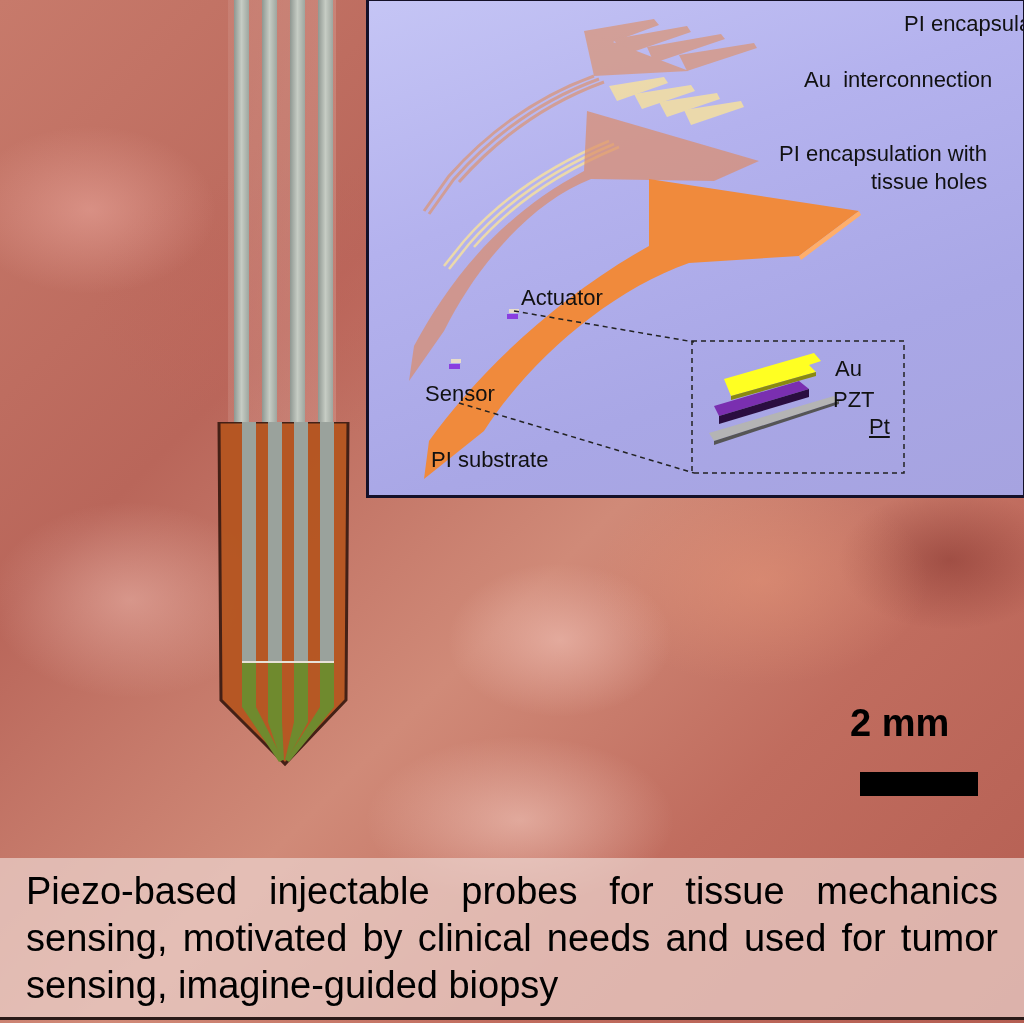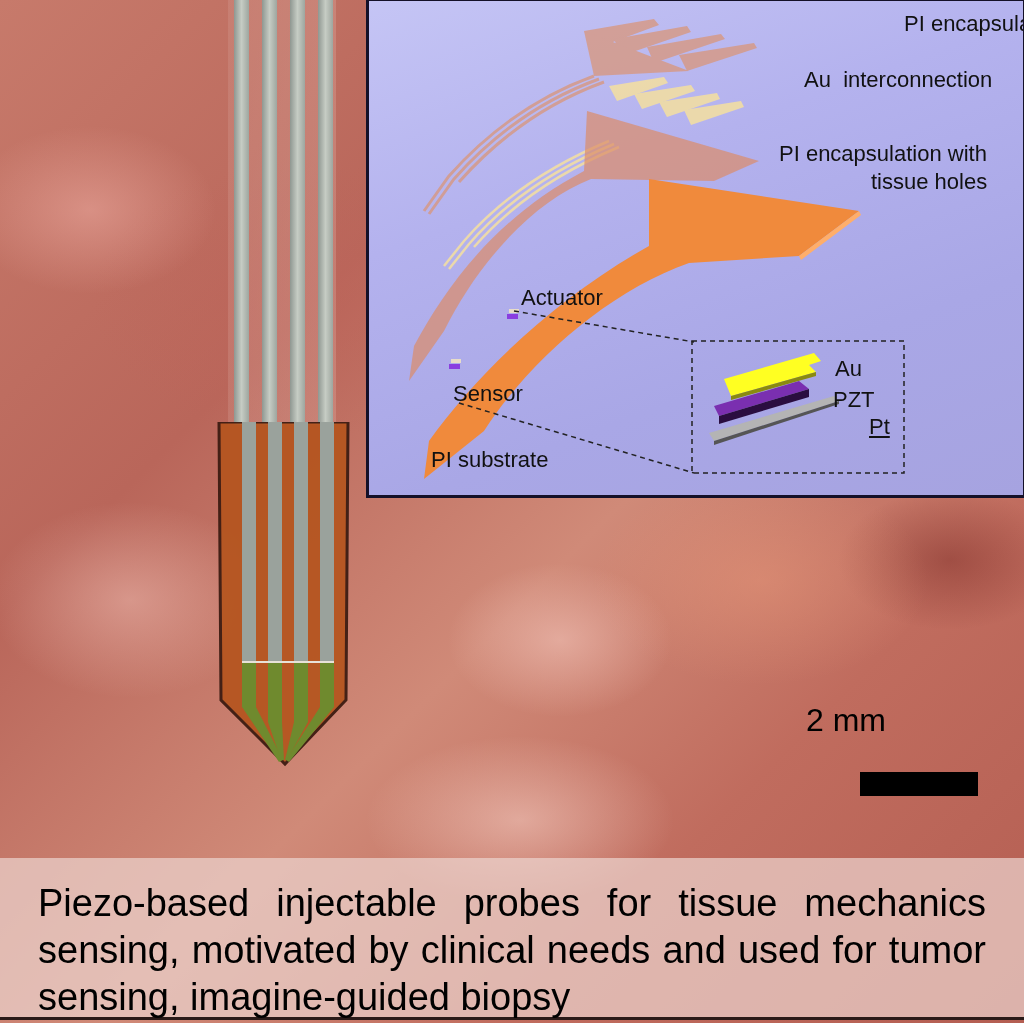--- a/index.html
+++ b/index.html
@@ -12,24 +12,24 @@
       radial-gradient(ellipse 240px 150px at 760px 580px, rgba(230,150,120,.5), transparent 70%),
       radial-gradient(ellipse 220px 120px at 520px 820px, rgba(250,215,205,.5), transparent 70%),
       radial-gradient(ellipse 160px 100px at 950px 560px, rgba(120,40,35,.45), transparent 70%),
       radial-gradient(ellipse 300px 200px at 300px 300px, rgba(190,100,90,.5), transparent 70%),
       linear-gradient(135deg,#c77a6b 0%,#b9665a 30%,#d08a78 55%,#c06c5e 75%,#b45e52 100%);}
   .probe-shank{position:absolute;left:228px;top:0;width:108px;height:425px;
     background:linear-gradient(90deg,rgba(210,150,140,.35),rgba(220,170,160,.35));}
   .trace{position:absolute;top:0;width:15px;background:linear-gradient(90deg,#8f9791,#c6ccc4,#9ea69f);}
   .probe-body{position:absolute;left:215px;top:422px;width:136px;height:340px;}
   .probe-body svg{position:absolute;left:0;top:0;}
-  .scale-label{position:absolute;left:806px;top:704px;font-size:32px;color:#000;line-height:1;}
+  .scale-label{position:absolute;left:850px;top:704px;font-size:38px;color:#000;line-height:1;font-weight:bold;}
   .scale-bar{position:absolute;left:860px;top:772px;width:118px;height:24px;background:#000;}
   .caption{position:absolute;left:0;top:858px;width:1024px;height:162px;background:rgba(235,210,205,.72);border-bottom:3px solid #2a1a18;box-sizing:border-box;}
-  .caption p{margin:12px;padding:10px 26px 0 26px;font-size:38px;line-height:47px;color:#000;text-align:justify;text-align-last:left;}
+  .caption p{margin:0;padding:10px 26px 0 26px;font-size:38px;line-height:47px;color:#000;text-align:justify;text-align-last:left;}
   .inset{position:absolute;left:366px;top:-2px;width:660px;height:500px;border:3px solid #141028;box-sizing:border-box;
     background:linear-gradient(160deg,#c5c5f5 0%,#b4b2ee 35%,#a9a7e6 70%,#a6a3e0 100%);overflow:hidden;}
   .inset svg{position:absolute;left:0;top:0;}
   .lbl{position:absolute;font-size:22px;color:#111;line-height:1;white-space:nowrap;}
 </style>
 </head>
 <body>
 
 <div class="photo"></div>
 
@@ -117,21 +117,21 @@
       <path d="M350 415 L440 388 L440 396 L350 423 Z" fill="#2a0d40"></path>
       <path d="M355 378 L445 352 L452 360 L440 364 L447 371 L362 395 Z" fill="#ffff22"></path>
       <path d="M362 395 L447 371 L447 375 L362 399 Z" fill="#8a8a10"></path>
     </g>
   </svg>
   <div class="lbl" style="left:535px;top:12px;">PI encapsulation</div>
   <div class="lbl" style="left:435px;top:68px;white-space:pre;">Au  interconnection</div>
   <div class="lbl" style="left:410px;top:142px;">PI encapsulation with</div>
   <div class="lbl" style="left:502px;top:170px;">tissue holes</div>
   <div class="lbl" style="left:152px;top:286px;">Actuator</div>
-  <div class="lbl" style="left:56px;top:382px;margin-left:28px;">Sensor</div>
+  <div class="lbl" style="left:56px;top:382px;">Sensor</div>
   <div class="lbl" style="left:62px;top:448px;">PI substrate</div>
   <div class="lbl" style="left:466px;top:345px;margin-top:12px;">Au</div>
   <div class="lbl" style="left:464px;top:388px;">PZT</div>
   <div class="lbl" style="left:500px;top:415px;text-decoration:underline;">Pt</div>
 </div>
 
 <div class="caption">
   <p>Piezo-based injectable probes for tissue mechanics sensing, motivated by clinical needs and used for tumor sensing, imagine-guided biopsy</p>
 </div>
 

